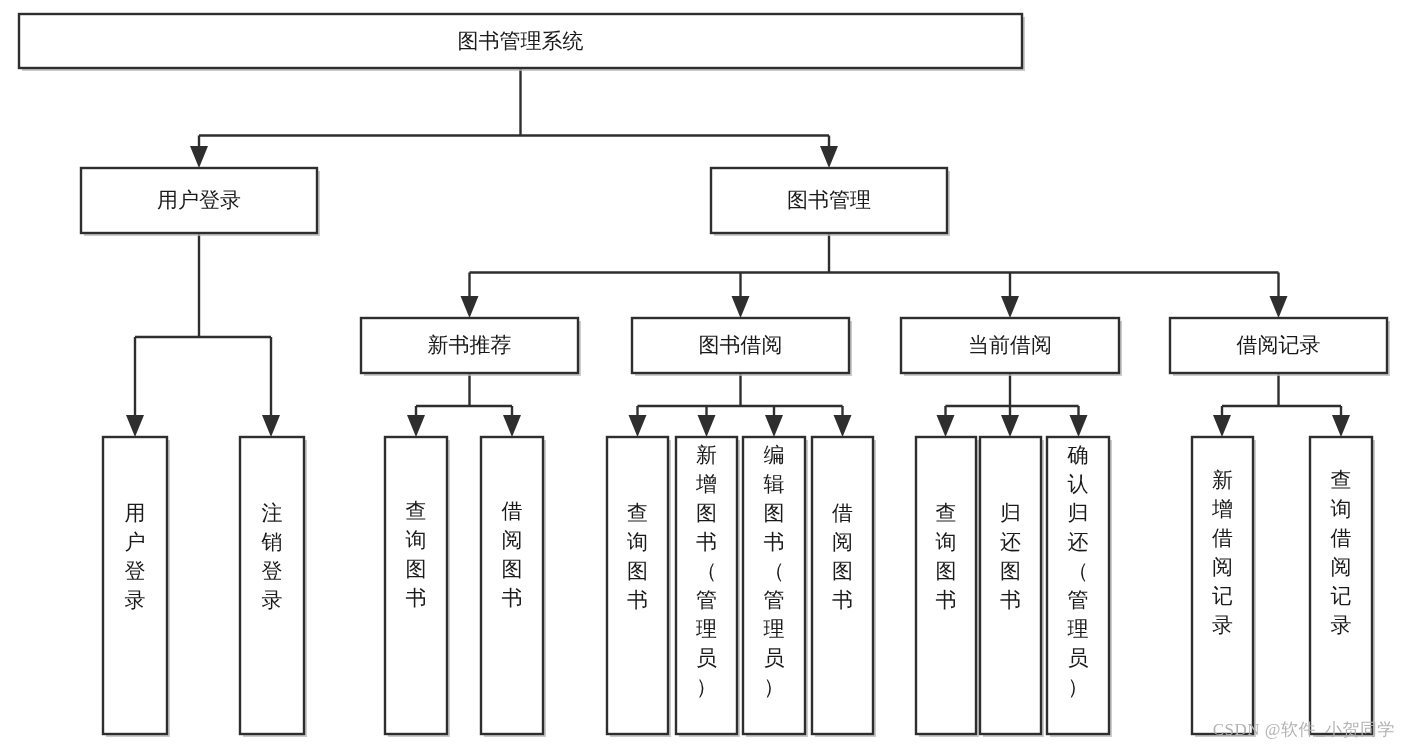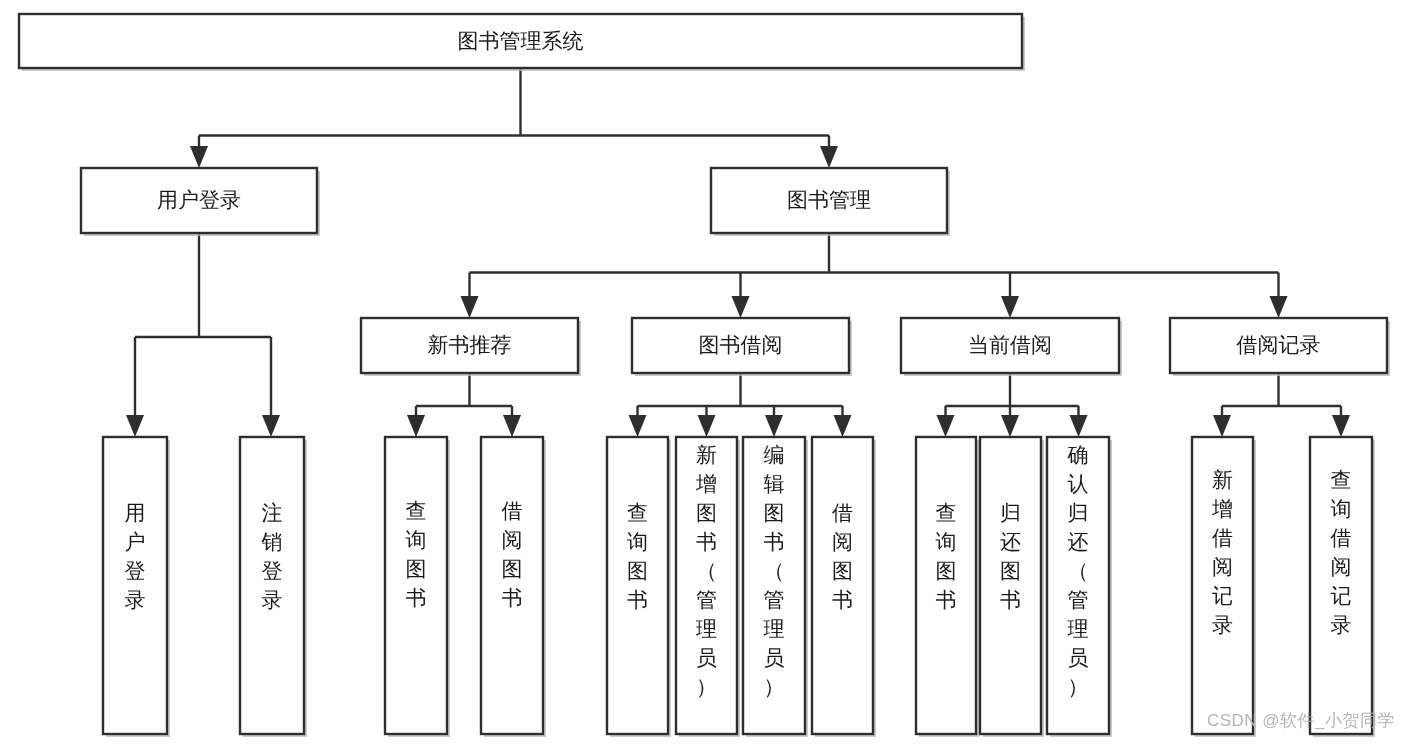--- a/index.html
+++ b/index.html
@@ -58,22 +58,22 @@
   .node-label-v {
     font-family: "DejaVu Sans", "Liberation Sans", sans-serif;
     font-size: 21px;
     fill: #1a1a1a;
     text-anchor: middle;
     white-space: pre;
   }
   .watermark-text {
     position: absolute;
     right: 10px;
-    bottom: 15px;
-    font-family: Liberation Sans, sans-serif;
+    bottom: 6px;
+    font-family: Liberation Serif, serif;
     font-size: 17px;
     color: #b3b3b3;
     letter-spacing: 0.5px;
     white-space: nowrap;
     user-select: none;
   }
 </style>
 </head>
 <body>
 

